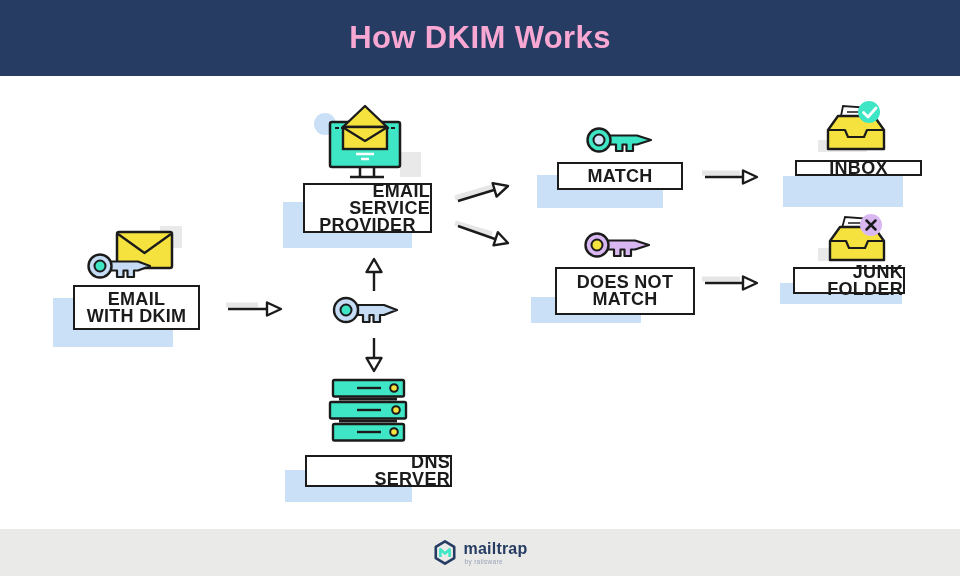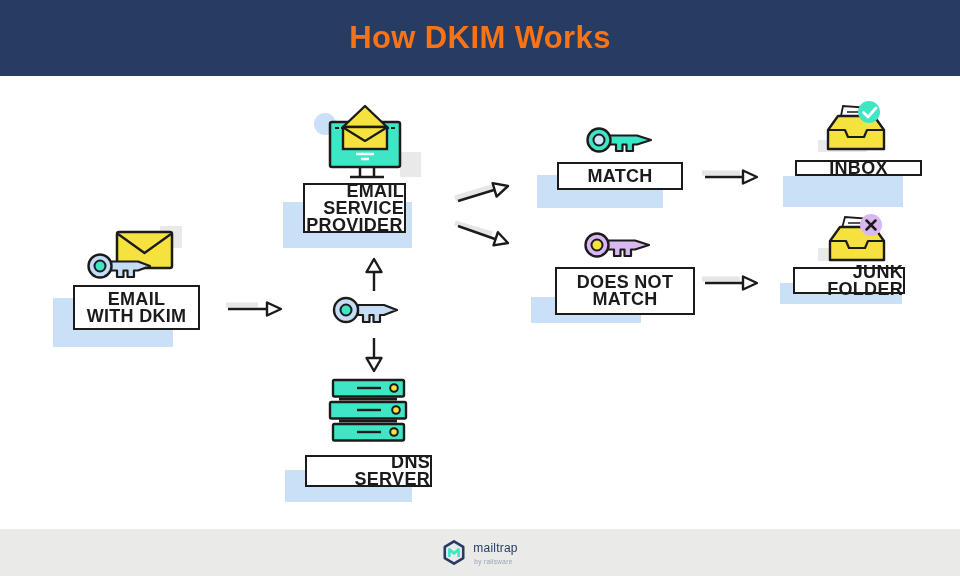--- a/index.html
+++ b/index.html
@@ -6,48 +6,48 @@
     --navy:#263c62; --blue:#c9e0f7; --mint:#3fe6c5; --yellow:#f6e23e;
     --lavender:#d9b8f2; --keyblue:#c5dcf4; --gray:#e9e9e9; --ink:#1b1b1b;
     --footer_bg:#eaeae8; --shadow:#e6e6e6; --inner_blue:#d6e4f7; --byline_gray:#9aa3b5;
   }
   *{margin:0;padding:0;box-sizing:border-box;}
   body{font-family:"Liberation Sans", sans-serif;background:#fff;}
   .stage{position:relative;width:960px;height:576px;background:#fff;overflow:hidden;}
 
   .header{position:absolute;left:0;top:0;width:960px;height:76px;background:var(--navy);
     display:flex;align-items:center;justify-content:center;}
-  .title{color:#f97316;font-size:31px;font-weight:600;letter-spacing:.4px;}
+  .title{color:#f9a8d4;font-size:31px;font-weight:600;letter-spacing:.4px;}
 
   .hl{position:absolute;background:var(--blue);z-index:1;}
   .hl-email{left:53px;top:298px;width:120px;height:49px;}
   .hl-esp{left:283px;top:202px;width:129px;height:46px;}
   .hl-dns{left:285px;top:470px;width:127px;height:32px;}
   .hl-match{left:537px;top:175px;width:126px;height:33px;}
   .hl-dnm{left:531px;top:297px;width:110px;height:26px;}
   .hl-inbox{left:783px;top:176px;width:120px;height:31px;}
   .hl-junk{left:780px;top:283px;width:122px;height:21px;}
 
   svg.layer{position:absolute;left:0;top:0;z-index:2;}
 
   .nodebox{position:absolute;z-index:3;background:#fff;border:2.5px solid var(--ink);
     display:flex;flex-direction:column;align-items:center;justify-content:center;
     font-weight:700;font-size:18px;color:var(--ink);letter-spacing:.3px;line-height:17px;text-align:right;}
   .box-email{left:73px;top:285px;width:127px;height:45px;}
-  .box-esp{left:303px;top:183px;width:103px;height:50px;}
-  .box-dns{left:305px;top:455px;width:127px;height:32px;padding-left:44px;}
+  .box-esp{left:303px;top:183px;width:129px;height:50px;}
+  .box-dns{left:305px;top:455px;width:147px;height:32px;padding-left:44px;}
   .box-match{left:557px;top:162px;width:126px;height:28px;}
   .box-dnm{left:555px;top:267px;width:140px;height:48px;}
   .box-inbox{left:795px;top:160px;width:127px;height:16px;}
   .box-junk{left:793px;top:267px;width:112px;height:27px;}
 
   .footer{position:absolute;left:0;top:529px;width:960px;height:47px;background:var(--footer_bg);
     display:flex;align-items:center;justify-content:center;gap:7px;}
   .brand-text{display:flex;flex-direction:column;}
-  .brand{color:var(--navy);font-size:12px;font-weight:400;letter-spacing:.2px;line-height:15px;}
+  .brand{color:var(--navy);font-size:16px;font-weight:700;letter-spacing:.2px;line-height:15px;}
   .byline{color:var(--byline_gray);font-size:6.5px;margin-top:2px;margin-left:1px;letter-spacing:.3px;}
 </style>
 </head>
 <body>
 
 <div class="stage">
 
   <div class="header">
     <div class="title">How DKIM Works</div>
   </div>

